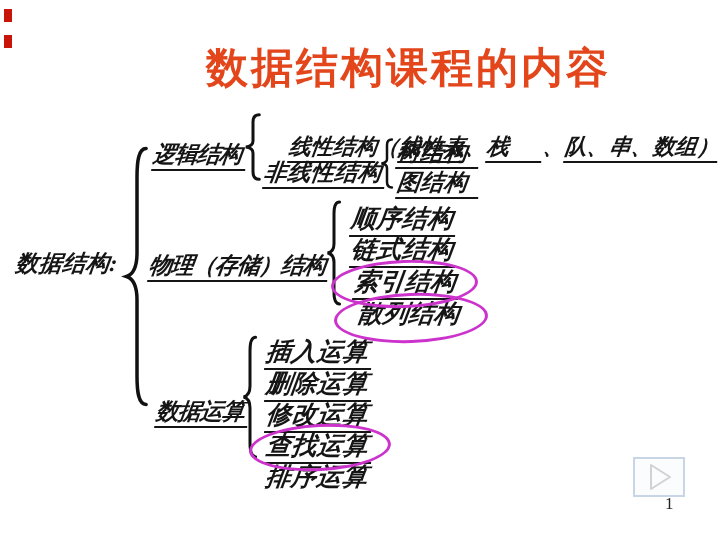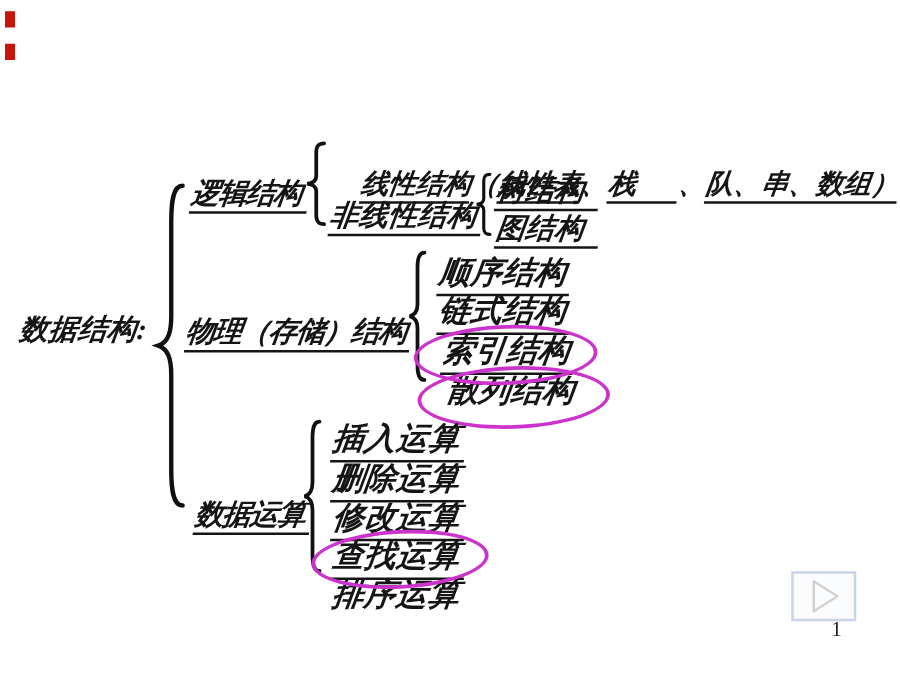--- a/index.html
+++ b/index.html
@@ -44,20 +44,21 @@
   }
 </style>
 </head>
 <body>
 
 <div class="slide">
 
   <div class="redmark" style="top:9px"></div>
   <div class="redmark" style="top:35px"></div>
 
+  <div class="title">数据结构课程的内容</div>
 
   <div class="txt" style="left:14px; top:251px; font-size:23px;">数据结构:</div>
 
   <svg class="brace" style="left:124px; top:146px;" width="26" height="261" viewBox="0 0 20 100" preserveAspectRatio="none">
     <path d="M17 1 C11 1 10 6 10 12 L10 41 C10 46 8 49 2 50 C8 51 10 54 10 59 L10 88 C10 94 11 99 17 99" stroke-width="3.5"></path>
   </svg>
 
   <div class="txt u" style="left:151px; top:142px; font-size:23px; letter-spacing:-1px; padding-right:6px;">逻辑结构</div>
 
   <svg class="brace" style="left:244px; top:114px;" width="18" height="66" viewBox="0 0 20 100" preserveAspectRatio="none">

